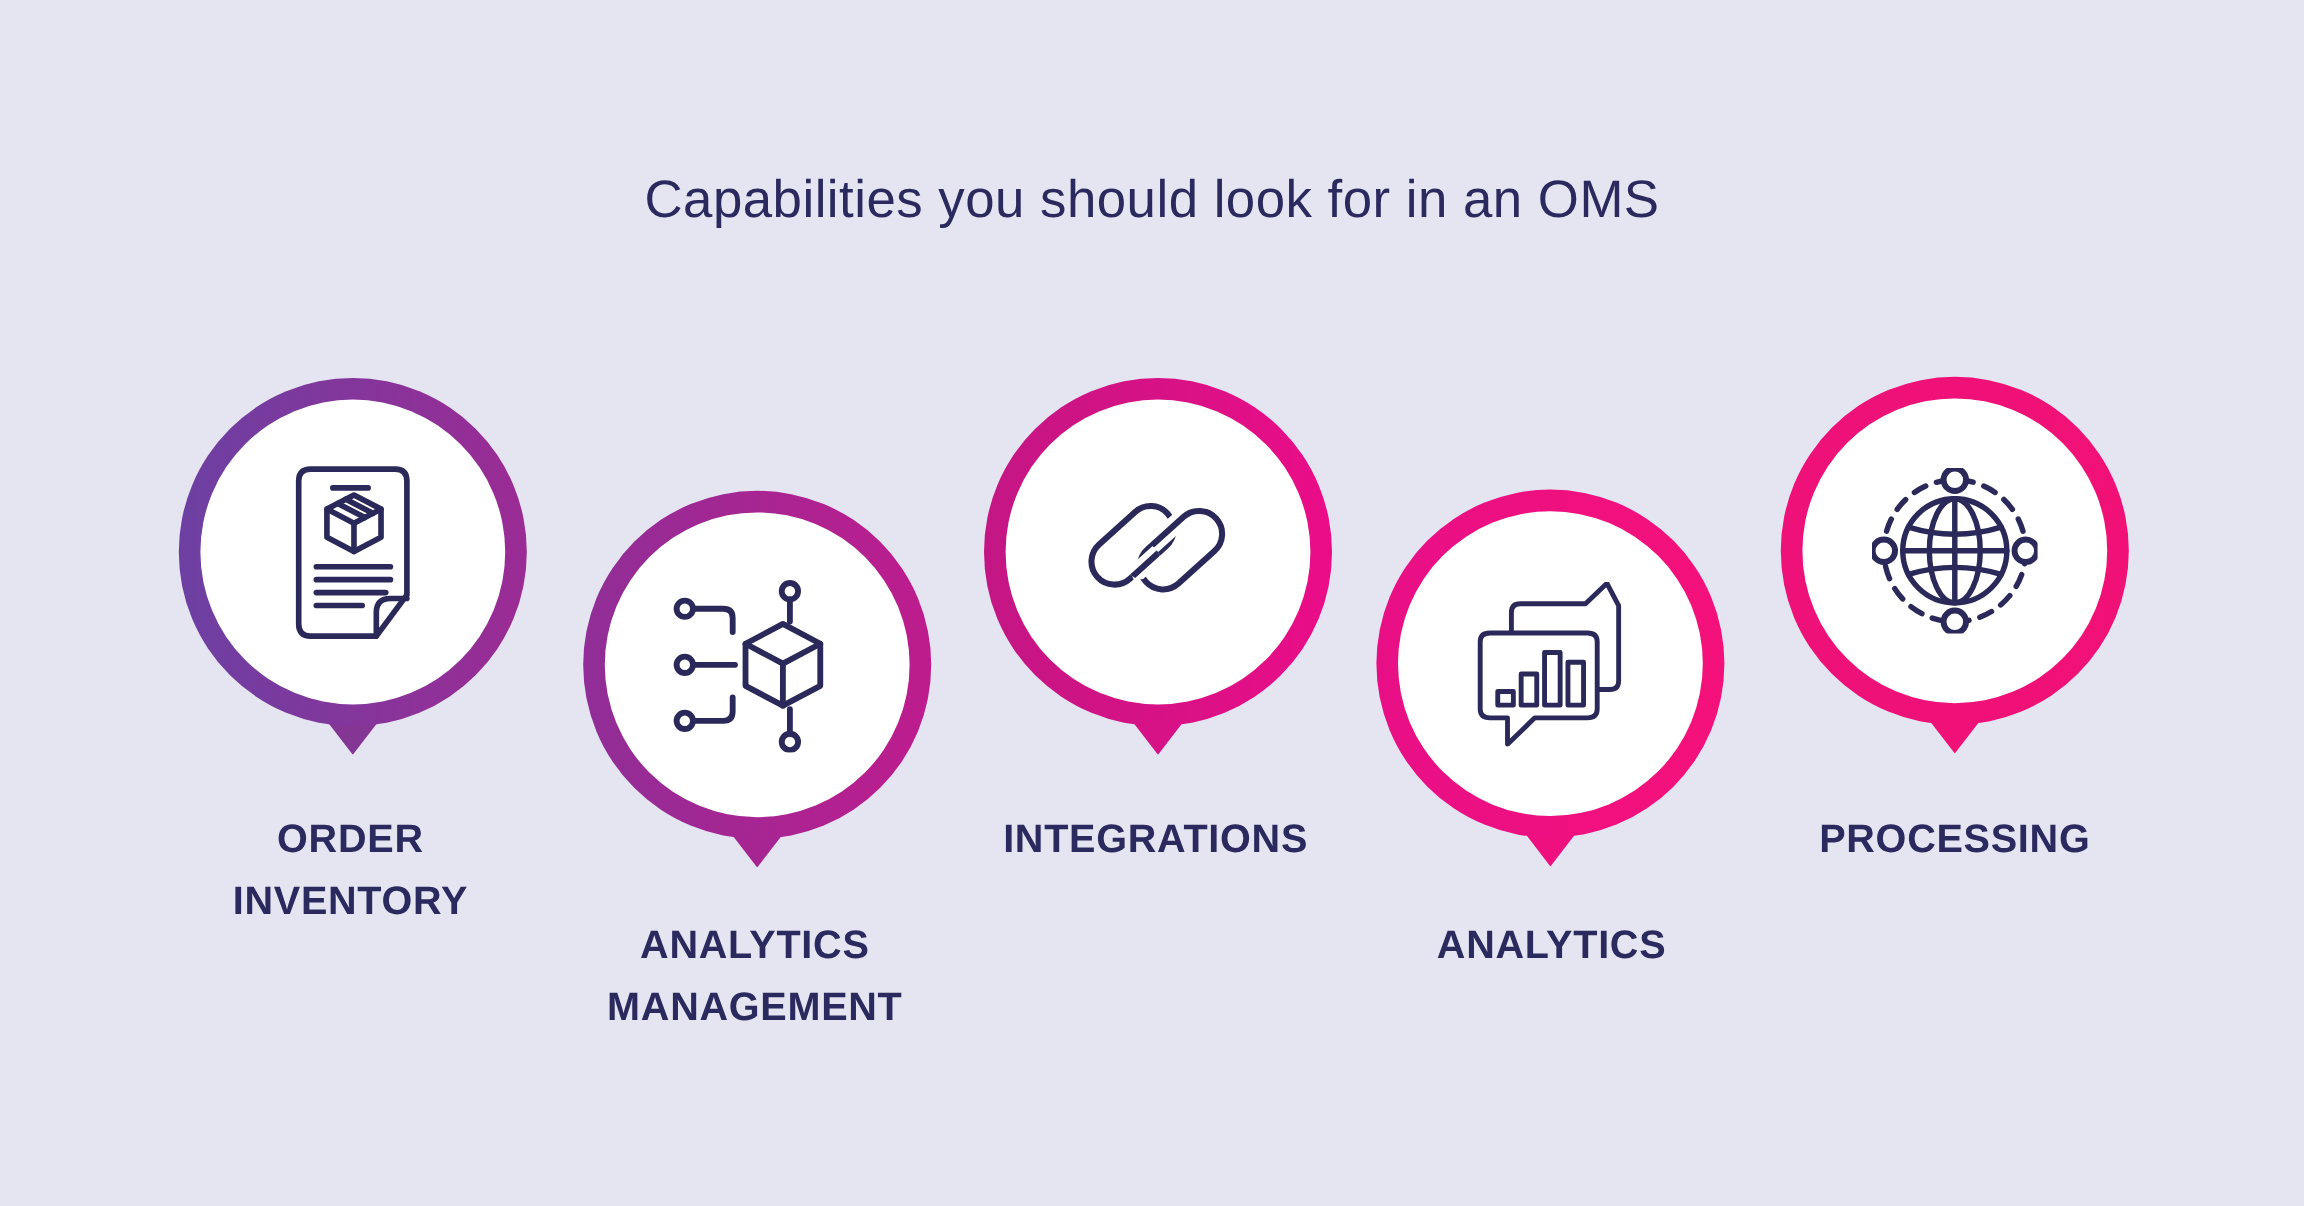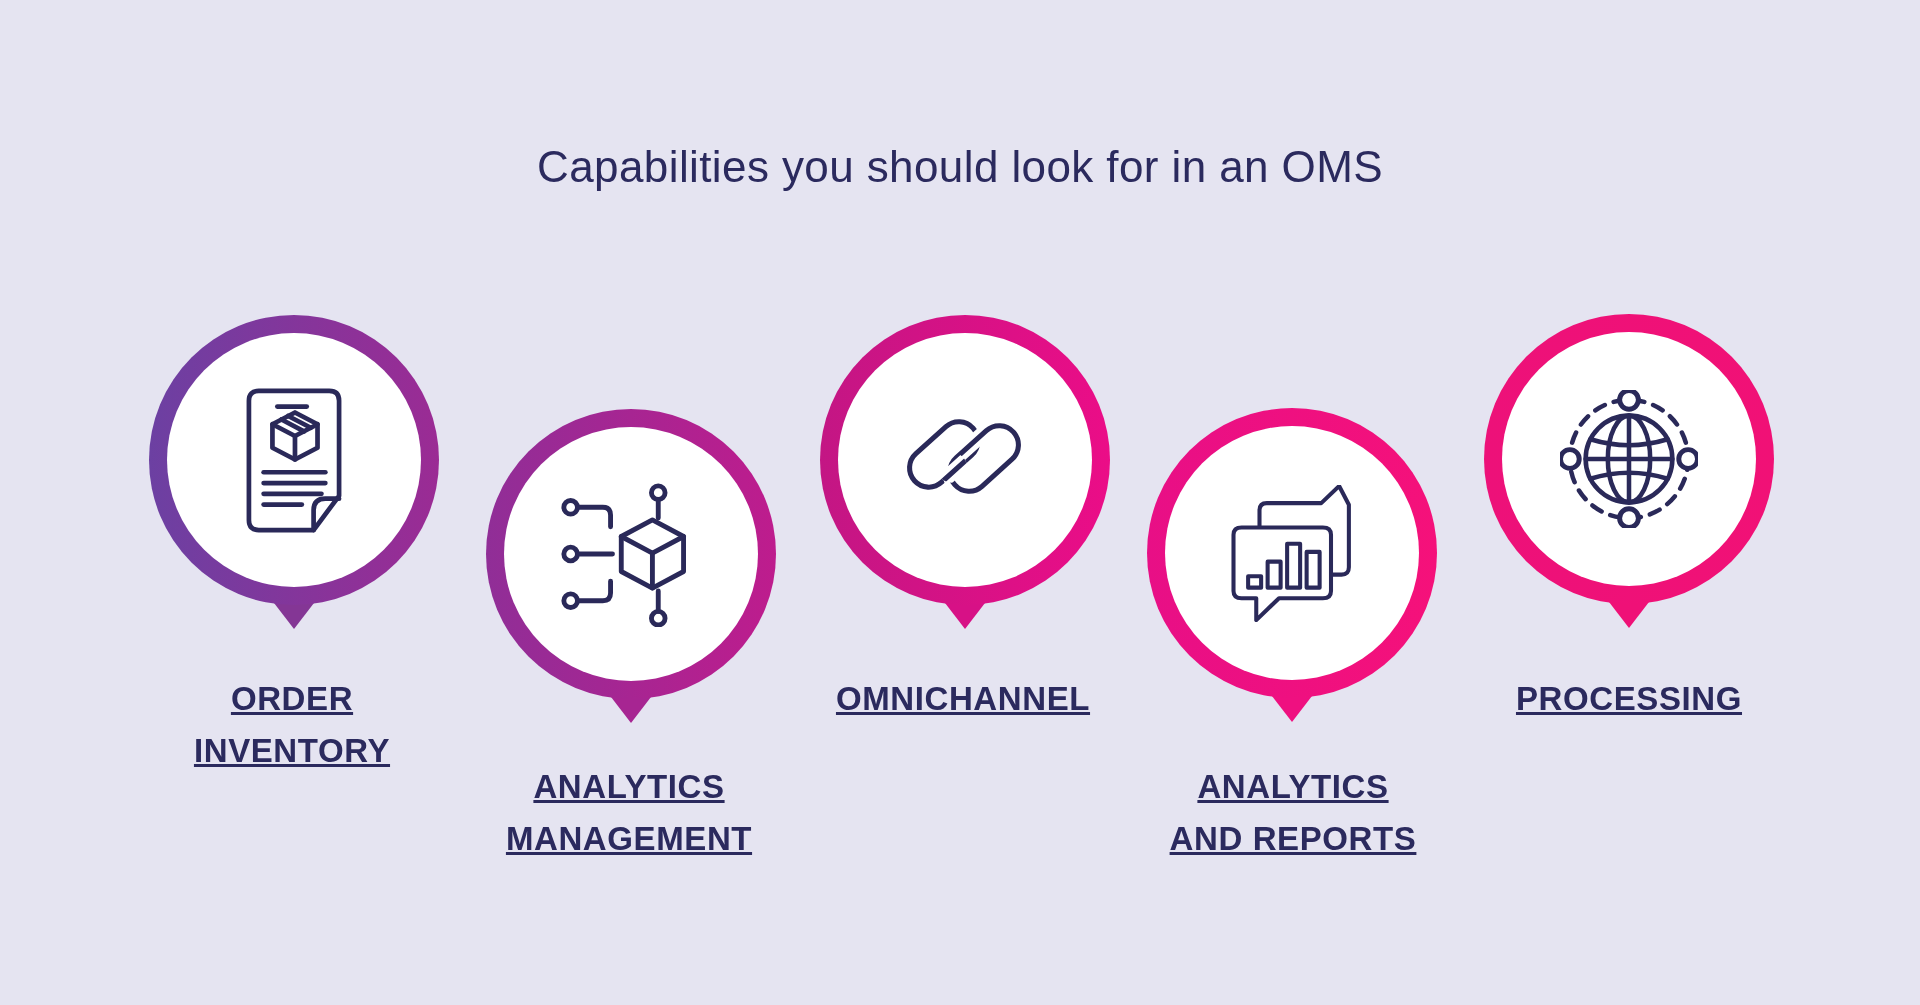--- a/index.html
+++ b/index.html
@@ -27,21 +27,20 @@
     position:absolute;inset:18px;border-radius:50%;
     background:var(--disc,#FFFFFF);
     display:flex;align-items:center;justify-content:center;
   }
   .icon{display:block;}
   .icon *{vector-effect:none;}
   .cap-label{
     position:absolute;width:460px;text-align:center;
     font-size:33px;font-weight:700;line-height:52px;letter-spacing:.6px;
     color:var(--navy,#2B2A5E);
-    text-decoration:underline;
   }
   .cap-label span{display:block;}
 </style>
 </head>
 <body style="--bg: #E5E4F1; --navy: #2B2A5E; --disc: #FFFFFF;">
 
 <div class="stage">
 
   <div class="title">Capabilities you should look for in an OMS</div>
 
@@ -115,42 +114,41 @@
           <use href="#linkB" transform="translate(84,46) rotate(-42)"></use>
           <g clip-path="url(#patchClip)">
             <use href="#linkA" transform="translate(44,42) rotate(-42)" stroke="#FFFFFF" stroke-width="15"></use>
             <use href="#linkA" transform="translate(44,42) rotate(-42)"></use>
           </g>
         </svg>
       </div>
     </div>
   </div>
   <div class="cap-label" style="left:733px;top:673px">
-    <span>OMNICHANNEL</span>
+    <span>INTEGRATIONS</span>
     <span></span>
   </div>
 
   <div class="pin" style="left:1147px;top:408px">
     <div class="tail" style="background: rgb(239, 16, 128);"></div>
     <div class="ring" style="background: linear-gradient(90deg, rgb(232, 15, 134), rgb(245, 17, 122));">
       <div class="disc">
         <svg class="icon" width="130" height="137" viewBox="0 0 160 168" fill="none" stroke="#2A2959" stroke-width="5" stroke-linejoin="round" stroke-linecap="round">
           <path d="M116 22 H49 Q40 22 40 31 V101 Q40 110 49 110 H141 Q150 110 150 101 V24 L138 1 Z"></path>
           <path d="M18 52 H118 Q128 52 128 61 V130 Q128 139 118 139 H64 L36 166 V139 H18 Q8 139 8 130 V61 Q8 52 18 52 Z" fill="#FFFFFF"></path>
           <rect x="26" y="112" width="16" height="14"></rect>
           <rect x="50" y="94" width="16" height="32"></rect>
           <rect x="74" y="72" width="16" height="54"></rect>
           <rect x="98" y="82" width="16" height="44"></rect>
         </svg>
       </div>
     </div>
   </div>
   <div class="cap-label" style="left:1063px;top:761px">
     <span>ANALYTICS</span>
-    <span>AND REPORTS</span>
   </div>
 
   <div class="pin" style="left:1484px;top:314px">
     <div class="tail" style="background: rgb(239, 17, 119);"></div>
     <div class="ring" style="background: linear-gradient(90deg, rgb(237, 17, 121), rgb(241, 17, 118));">
       <div class="disc">
         <svg class="icon" width="138" height="138" viewBox="0 0 140 140" fill="none" stroke="#2A2959" stroke-width="4.6" stroke-linejoin="round" stroke-linecap="round">
           <circle cx="70" cy="70" r="60" stroke-dasharray="11 9.5"></circle>
           <circle cx="70" cy="70" r="44"></circle>
           <ellipse cx="70" cy="70" rx="21.5" ry="44"></ellipse>

